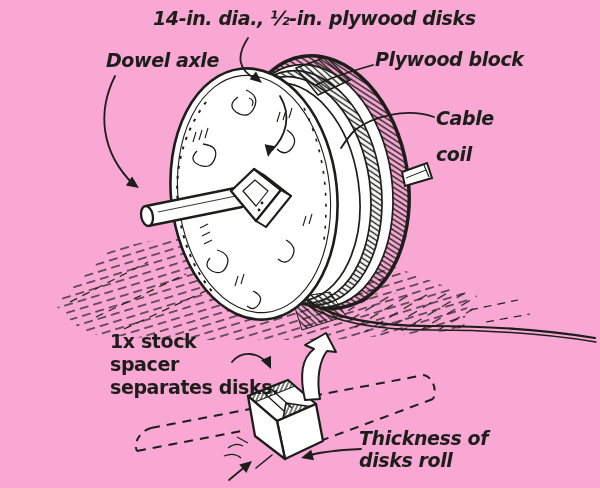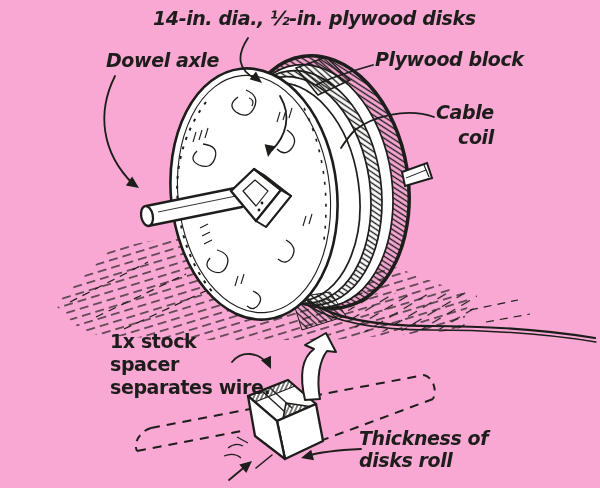--- a/index.html
+++ b/index.html
@@ -136,20 +136,20 @@
       <polygon points="301,458 311.2,449.7 314,460.3" fill="#1d1d1b" stroke="none"></polygon>
       <path d="M229,480 L247,465" stroke-width="1.8"></path>
       <polygon points="252,461 246.3,472.9 239.3,464.5" fill="#1d1d1b" stroke="none"></polygon>
       <path d="M256,468 L272,455" stroke-width="1.6"></path>
     </g>
   </svg>
 
   <div class="lbl title" style="left:153px;top:7px;">14-in. dia., ½-in. plywood disks</div>
   <div class="lbl" style="left:375px;top:48px;">Plywood block</div>
   <div class="lbl" style="left:106px;top:49px;">Dowel axle</div>
-  <div class="lbl" style="left:436px;top:100px;line-height:25px;text-align:right;">Cable
+  <div class="lbl" style="left:436px;top:100px;line-height:36px;">Cable
 coil</div>
   <div class="lbl roman" style="left:110px;top:330px;">1x stock
 spacer
-separates wire.</div>
+separates disks.</div>
   <div class="lbl" style="left:359px;top:427px;line-height:22px;">Thickness of
 disks roll</div>
 </div>
 
 </body></html>

